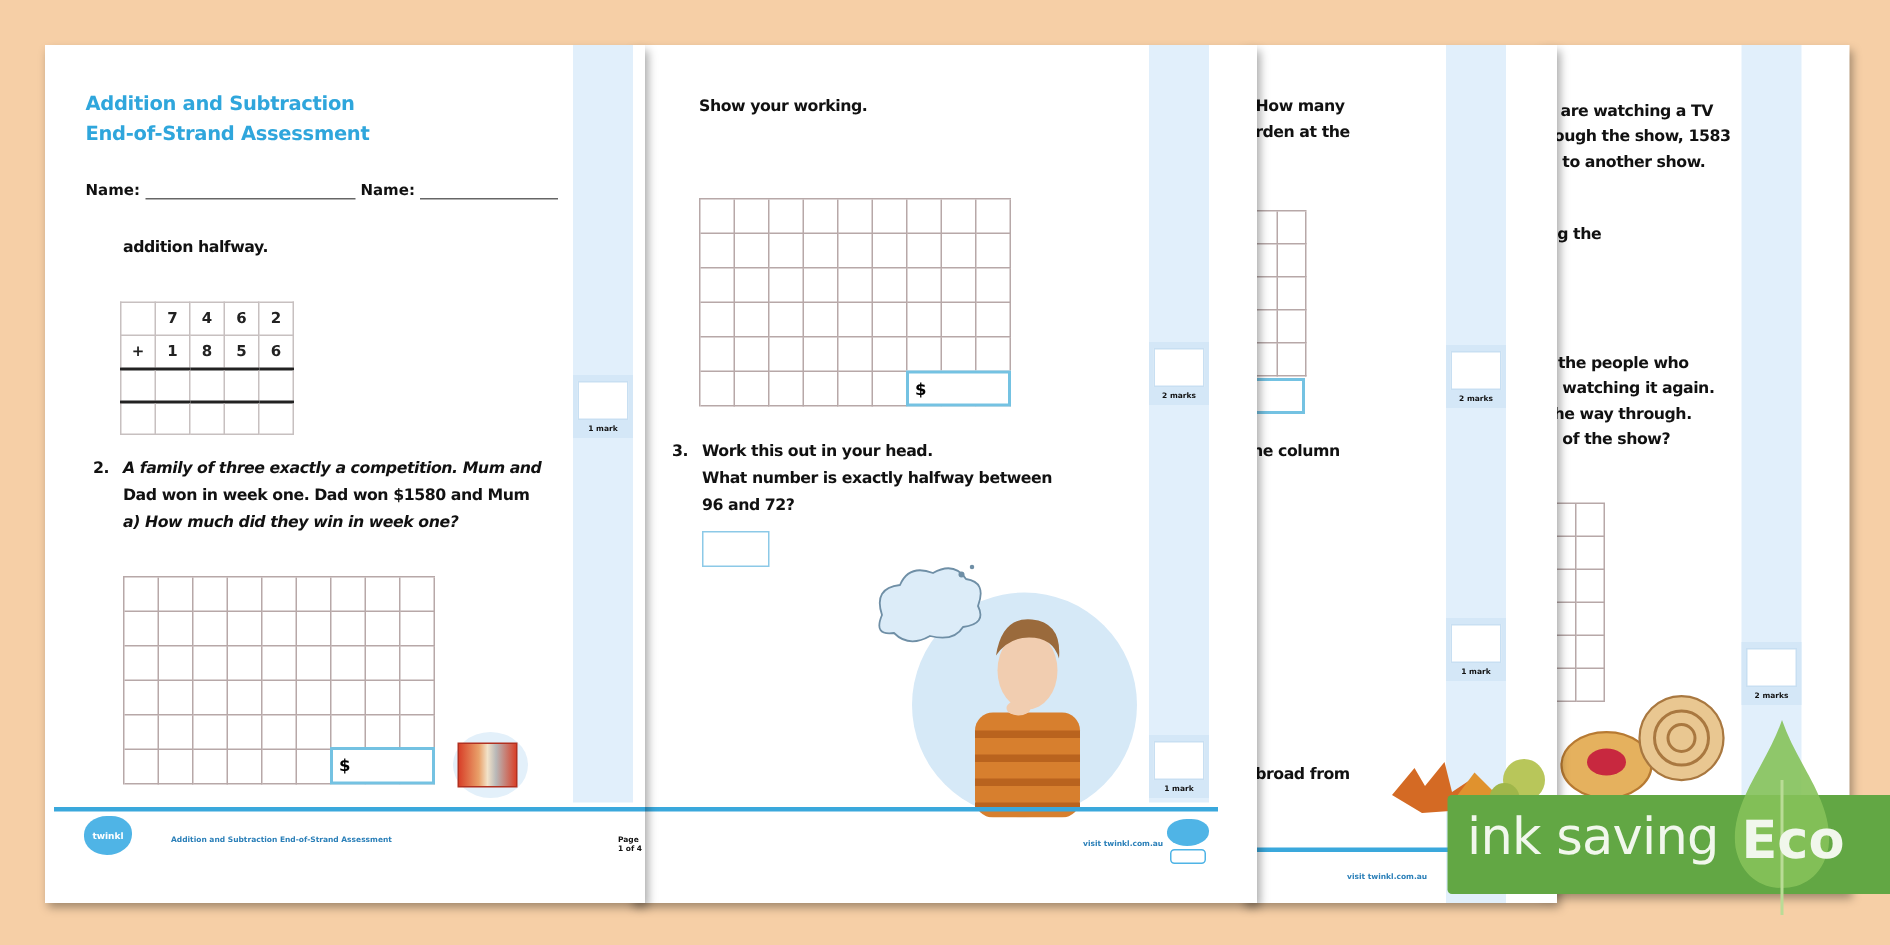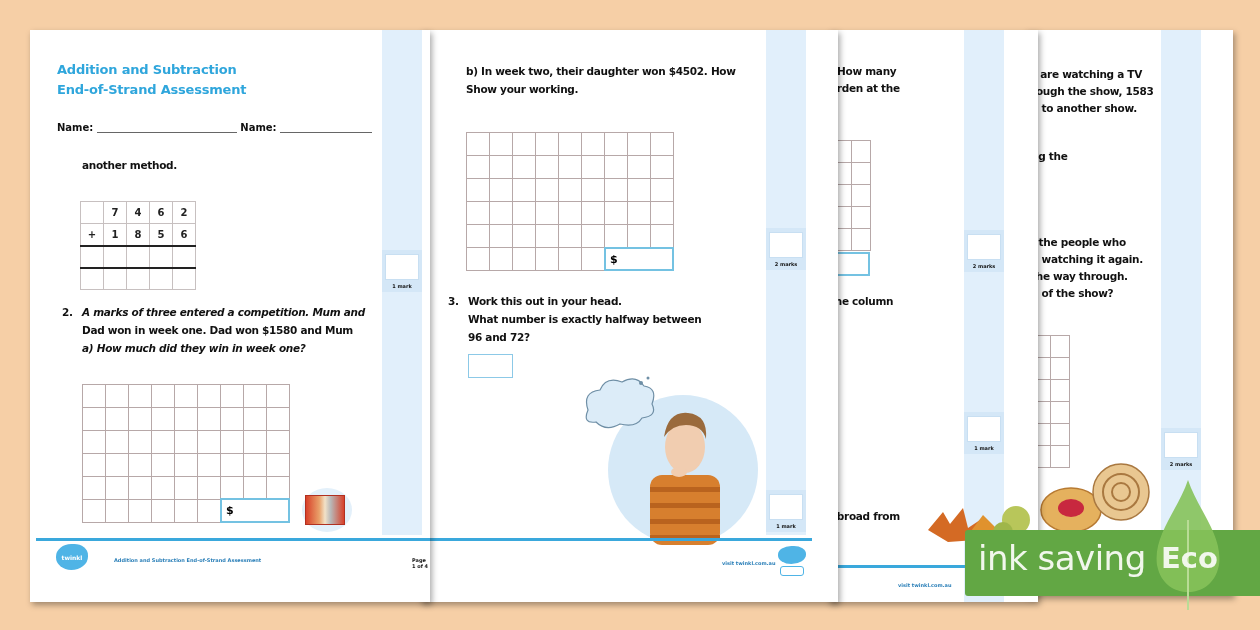--- a/index.html
+++ b/index.html
@@ -30,21 +30,21 @@
     .grid div { border-right: 1px solid #b7a8a8; border-bottom: 1px solid #b7a8a8; }
     .ans-box { position: absolute; border: 2px solid #74c2e2; background: #fff; font-size: 11px; font-weight: bold; padding-left: 4px; display: flex; align-items: center; }
     .small-ans { position: absolute; border: 1.5px solid #8cc9e7; background: #fff; }
     .footer-line { position: absolute; height: 3px; background: #3aa8dc; }
     .footer-logo { position: absolute; width: 32px; height: 26px; border-radius: 50% 45% 55% 50%; background: #4fb4e6; color: #fff; font-size: 6px; font-weight: bold; display: flex; align-items: center; justify-content: center; }
     .footer-txt { position: absolute; font-size: 5px; color: #2a7fb8; font-weight: bold; }
     .footer-page { position: absolute; font-size: 5px; font-weight: bold; color: #111; }
     .eco-banner { position: absolute; left: 965px; top: 530px; width: 295px; height: 66px; background: #62a744; border-radius: 3px 0 0 3px; }
     .eco-text { position: absolute; left: 978px; top: 538px; font-size: 34px; color: #f1f7ec; font-family: "DejaVu Sans", sans-serif; letter-spacing: -0.5px; }
     .eco-leaf { position: absolute; left: 1153px; top: 480px; width: 70px; height: 130px; }
-    .eco-label { position: absolute; left: 1161px; top: 541px; font-size: 29px; font-weight: bold; color: #f1f7ec; }
+    .eco-label { position: absolute; left: 1161px; top: 541px; font-size: 35px; font-weight: bold; color: #f1f7ec; }
     .partial { position: absolute; font-size: 10.5px; font-weight: bold; color: #111; line-height: 17px; letter-spacing: -0.3px; white-space: nowrap; }
   </style>
 </head>
 <body>
 
 <div class="page p4">
   <div class="edge"></div>
   <div class="margin-strip" style="left:136px; height:100%;"></div>
   <div class="partial" style="left:6px; top:36px;">s are watching a TV</div>
   <div class="partial" style="left:6px; top:53px;">rough the show, 1583</div>
@@ -117,21 +117,20 @@
     <circle cx="98" cy="30" r="14" fill="#b8c65a"></circle>
     <circle cx="85" cy="42" r="10" fill="#9fb64a"></circle>
   </svg>
   <div class="footer-line" style="left:4px; top:535px; width:200px;"></div>
   <div class="footer-txt" style="left:70px; top:552px;">visit twinkl.com.au</div>
 </div>
 
 <div class="page p2">
   <div class="margin-strip" style="left:346px; height:505px;"></div>
   <div class="q" style="left:46px; top:32px;">
-    <div>b) In week two, their daughter won $4502. How</div>
     <div>Show your working.</div>
   </div>
   <div class="grid" style="left:46px; top:102px; grid-template-columns: repeat(9, 23px); grid-template-rows: repeat(6, 23px);">
     <div></div>
       <div></div>
       <div></div>
       <div></div>
       <div></div>
       <div></div>
       <div></div>
@@ -225,21 +224,21 @@
   <div class="margin-strip" style="left:352px; height:505px;"></div>
   <div class="title1">Addition and Subtraction</div>
   <div class="title2">End-of-Strand Assessment</div>
   <div class="name-line">
     <span>Name:</span>
     <span class="ul" style="width:140px;"></span>
     <span>Name:</span>
     <span class="ul" style="width:92px;"></span>
   </div>
   <div class="q" style="left:32px; top:126px;">
-    <div class="ind">another method.</div>
+    <div class="ind">addition halfway.</div>
   </div>
   <table class="addition">
     <tbody>
         <tr>
       <td></td>
       <td>7</td>
       <td>4</td>
       <td>6</td>
       <td>2</td>
     </tr>
@@ -260,21 +259,21 @@
     <tr>
       <td></td>
       <td></td>
       <td></td>
       <td></td>
       <td></td>
     </tr>
   </tbody>
     </table>
   <div class="q" style="left:32px; top:273px;">
-    <div><span class="num">2.</span><i>A marks of three entered a competition. Mum and</i></div>
+    <div><span class="num">2.</span><i>A family of three exactly a competition. Mum and</i></div>
     <div class="ind">Dad won in week one. Dad won $1580 and Mum</div>
     <div class="ind"><i>a) How much did they win in week one?</i></div>
   </div>
   <div class="grid" style="left:52px; top:354px; grid-template-columns: repeat(9, 23px); grid-template-rows: repeat(6, 23px);">
     <div></div>
       <div></div>
       <div></div>
       <div></div>
       <div></div>
       <div></div>

